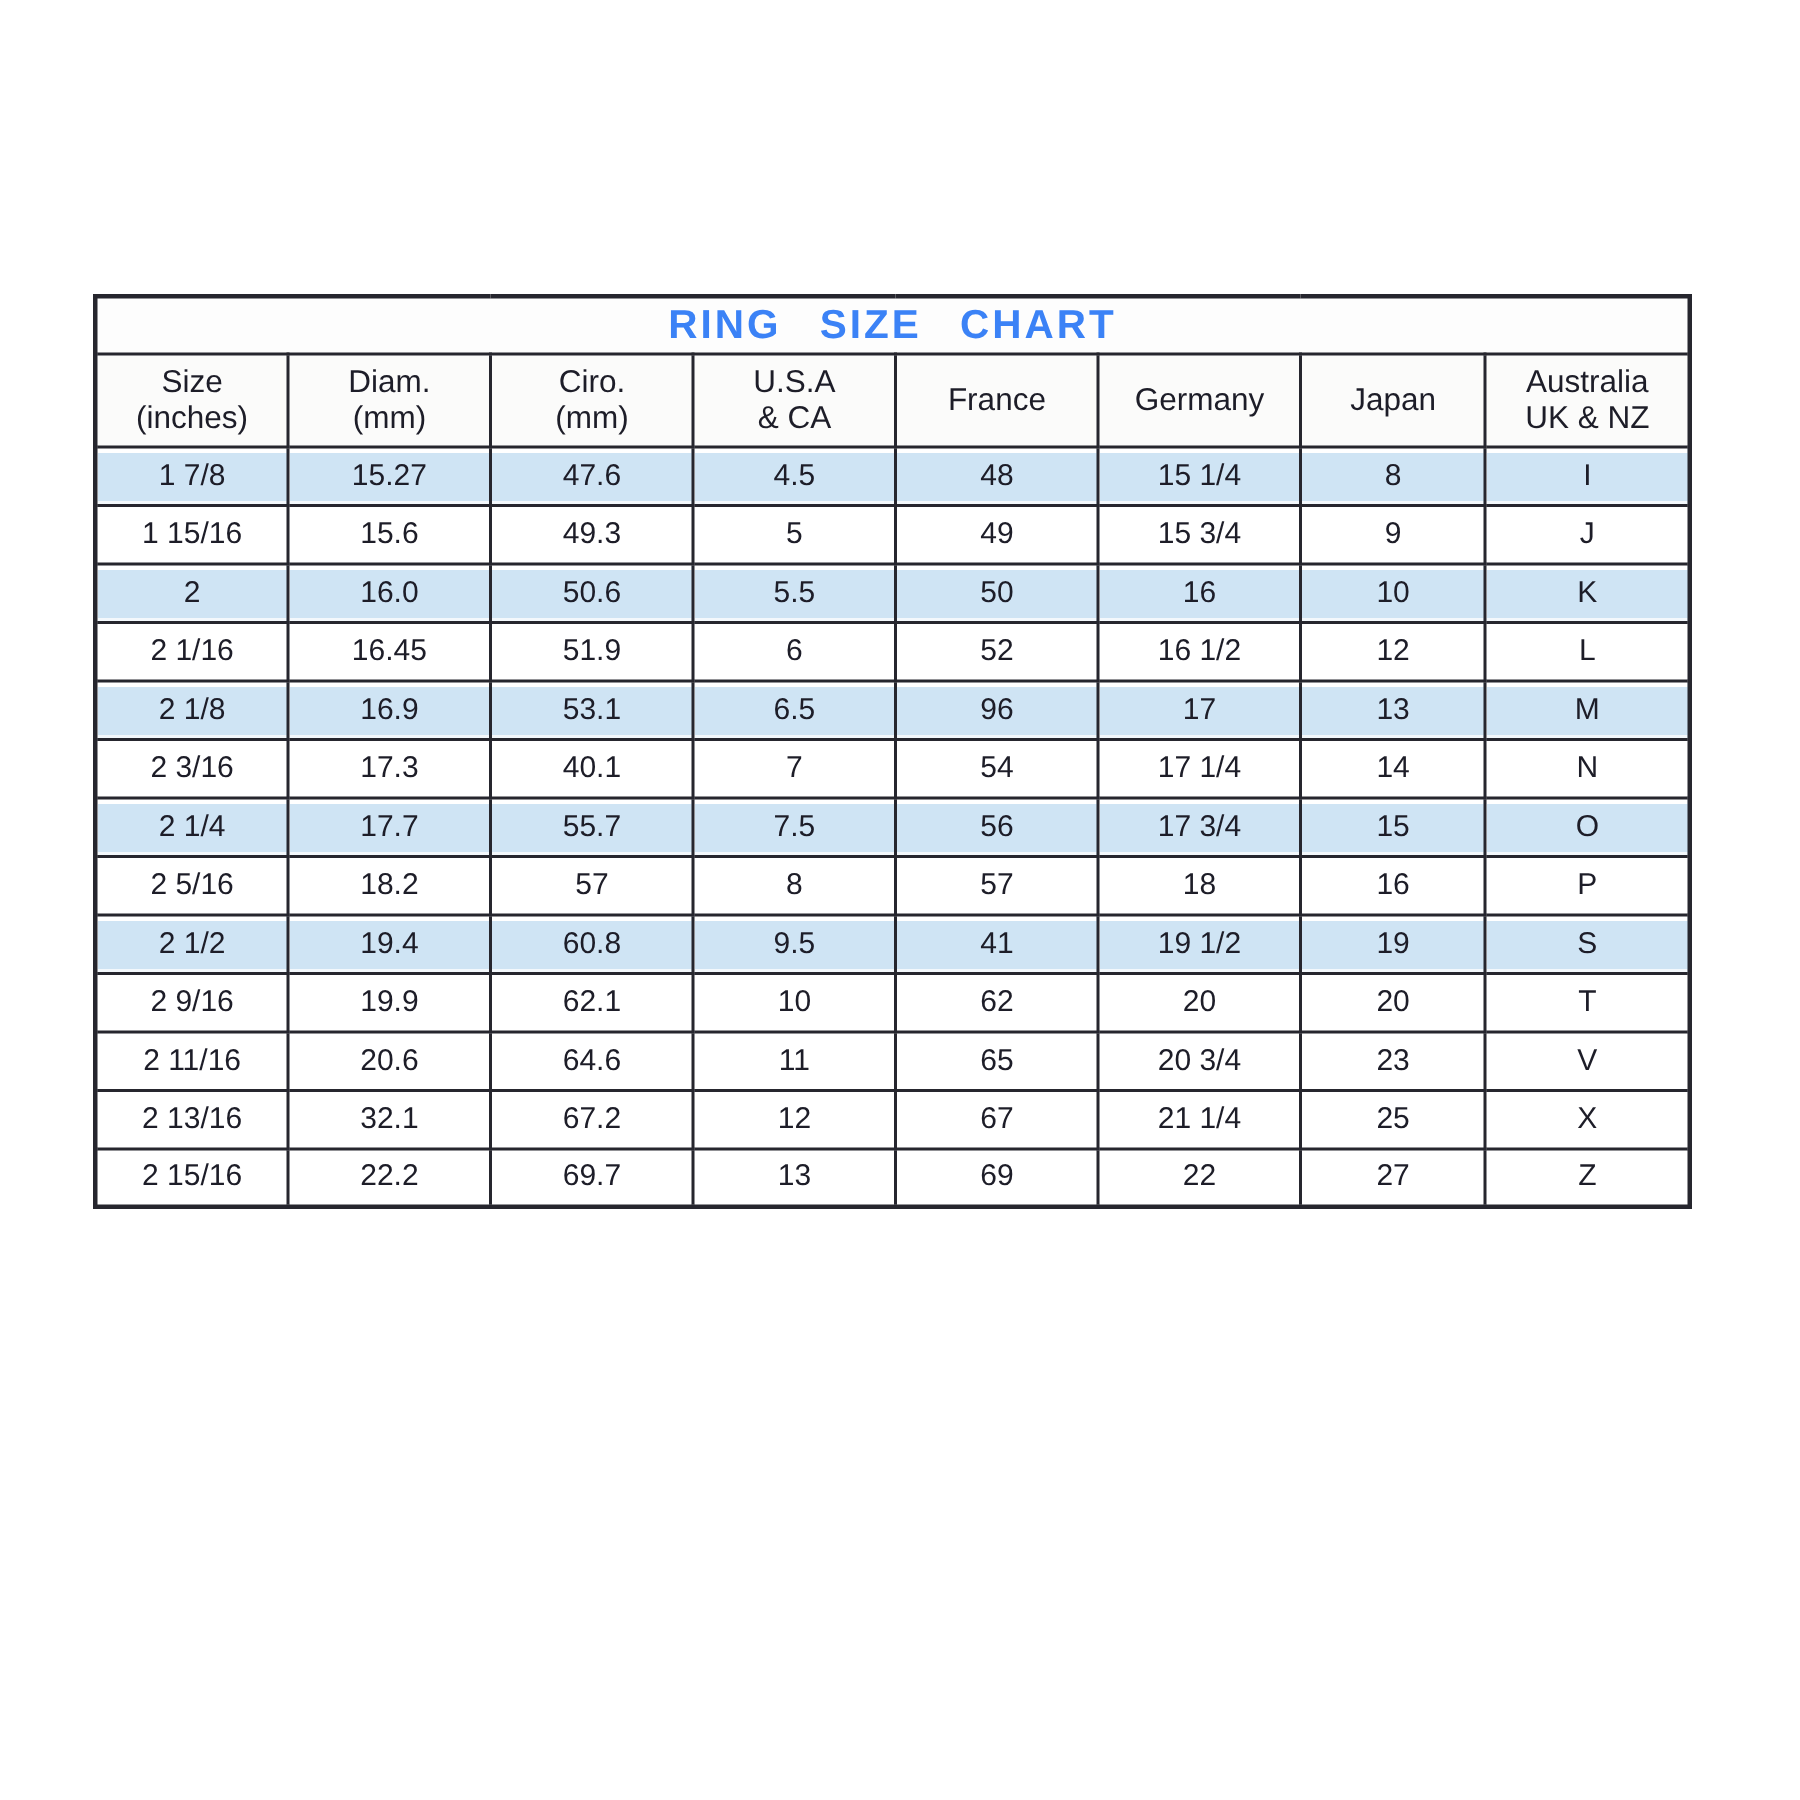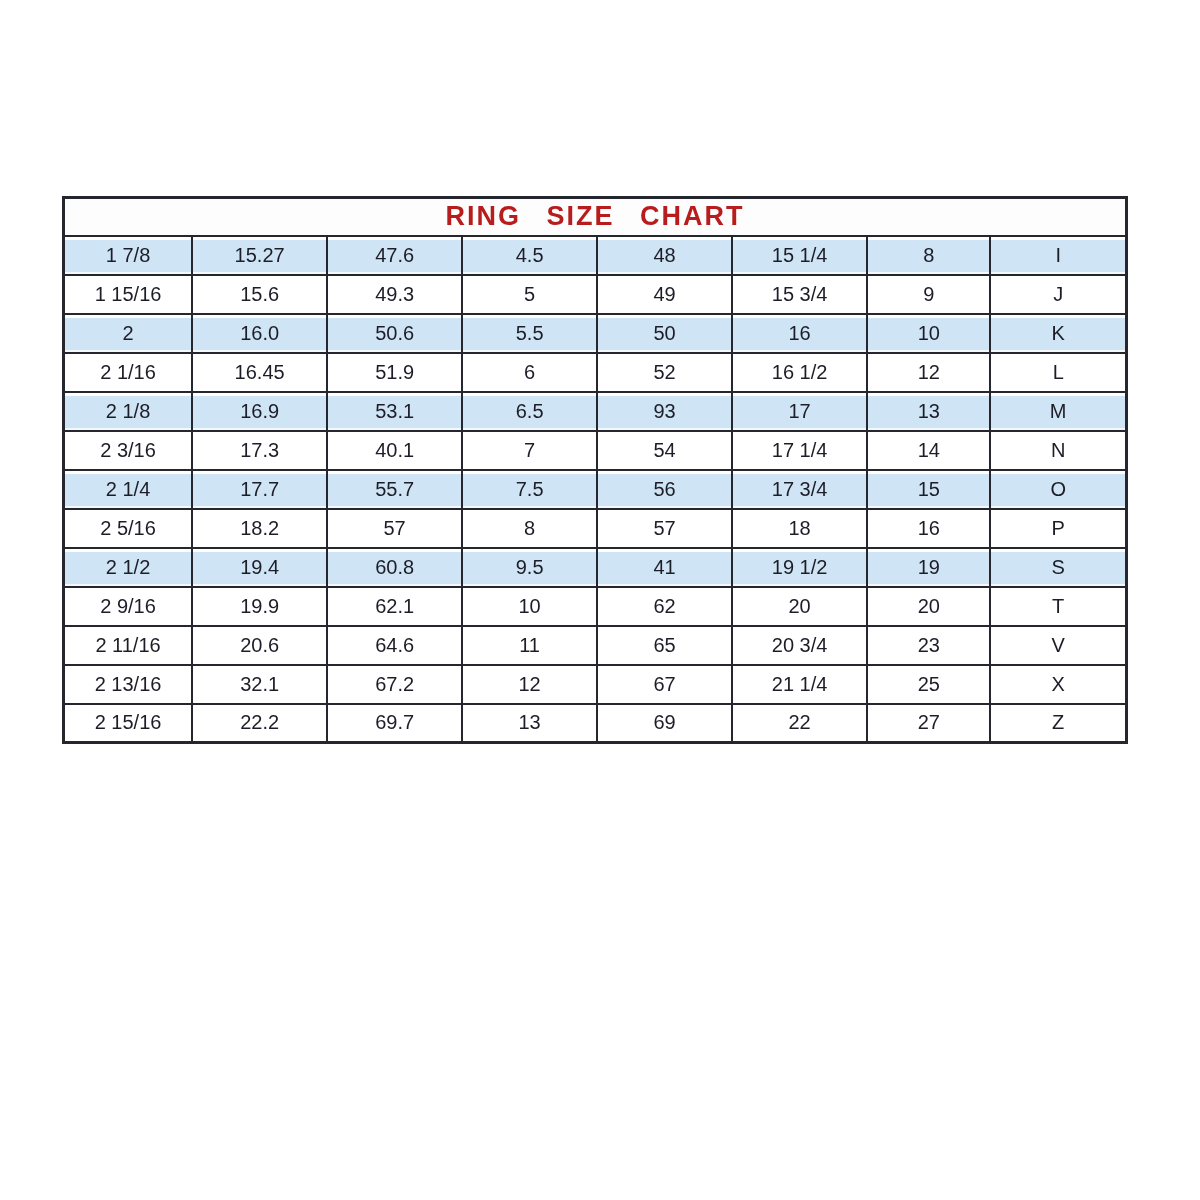--- a/index.html
+++ b/index.html
@@ -28,21 +28,21 @@
     vertical-align: middle;
     overflow: hidden;
     white-space: nowrap;
   }
   tr.title-row th {
     height: 38px;
     font-size: 27px;
     font-weight: bold;
     letter-spacing: 2px;
     word-spacing: 16px;
-    color: #b91c1c;
+    color: #3b82f6;
     background: #fdfdfd;
   }
   tr.header-row th {
     height: 62px;
     font-size: 21px;
     font-weight: normal;
     line-height: 1.1;
     background: #fbfbfa;
   }
   tbody td {
@@ -67,20 +67,30 @@
         <col style="width: 12.7%;">
         <col style="width: 12.7%;">
         <col style="width: 12.7%;">
         <col style="width: 11.6%;">
         <col style="width: 12.8%;">
       </colgroup>
     <thead>
       <tr class="title-row">
         <th colspan="8">RING SIZE CHART</th>
       </tr>
+      <tr class="header-row" id="header-row">
+          <th>Size<br>(inches)</th>
+          <th>Diam.<br>(mm)</th>
+          <th>Ciro.<br>(mm)</th>
+          <th>U.S.A<br>&amp; CA</th>
+          <th>France</th>
+          <th>Germany</th>
+          <th>Japan</th>
+          <th>Australia<br>UK &amp; NZ</th>
+        </tr>
     </thead>
     <tbody id="table-body">
         <tr class="alt">
           <td>1 7/8</td>
           <td>15.27</td>
           <td>47.6</td>
           <td>4.5</td>
           <td>48</td>
           <td>15 1/4</td>
           <td>8</td>
@@ -114,21 +124,21 @@
           <td>52</td>
           <td>16 1/2</td>
           <td>12</td>
           <td>L</td>
         </tr>
         <tr class="alt">
           <td>2 1/8</td>
           <td>16.9</td>
           <td>53.1</td>
           <td>6.5</td>
-          <td>93</td>
+          <td>96</td>
           <td>17</td>
           <td>13</td>
           <td>M</td>
         </tr>
         <tr>
           <td>2 3/16</td>
           <td>17.3</td>
           <td>40.1</td>
           <td>7</td>
           <td>54</td>

